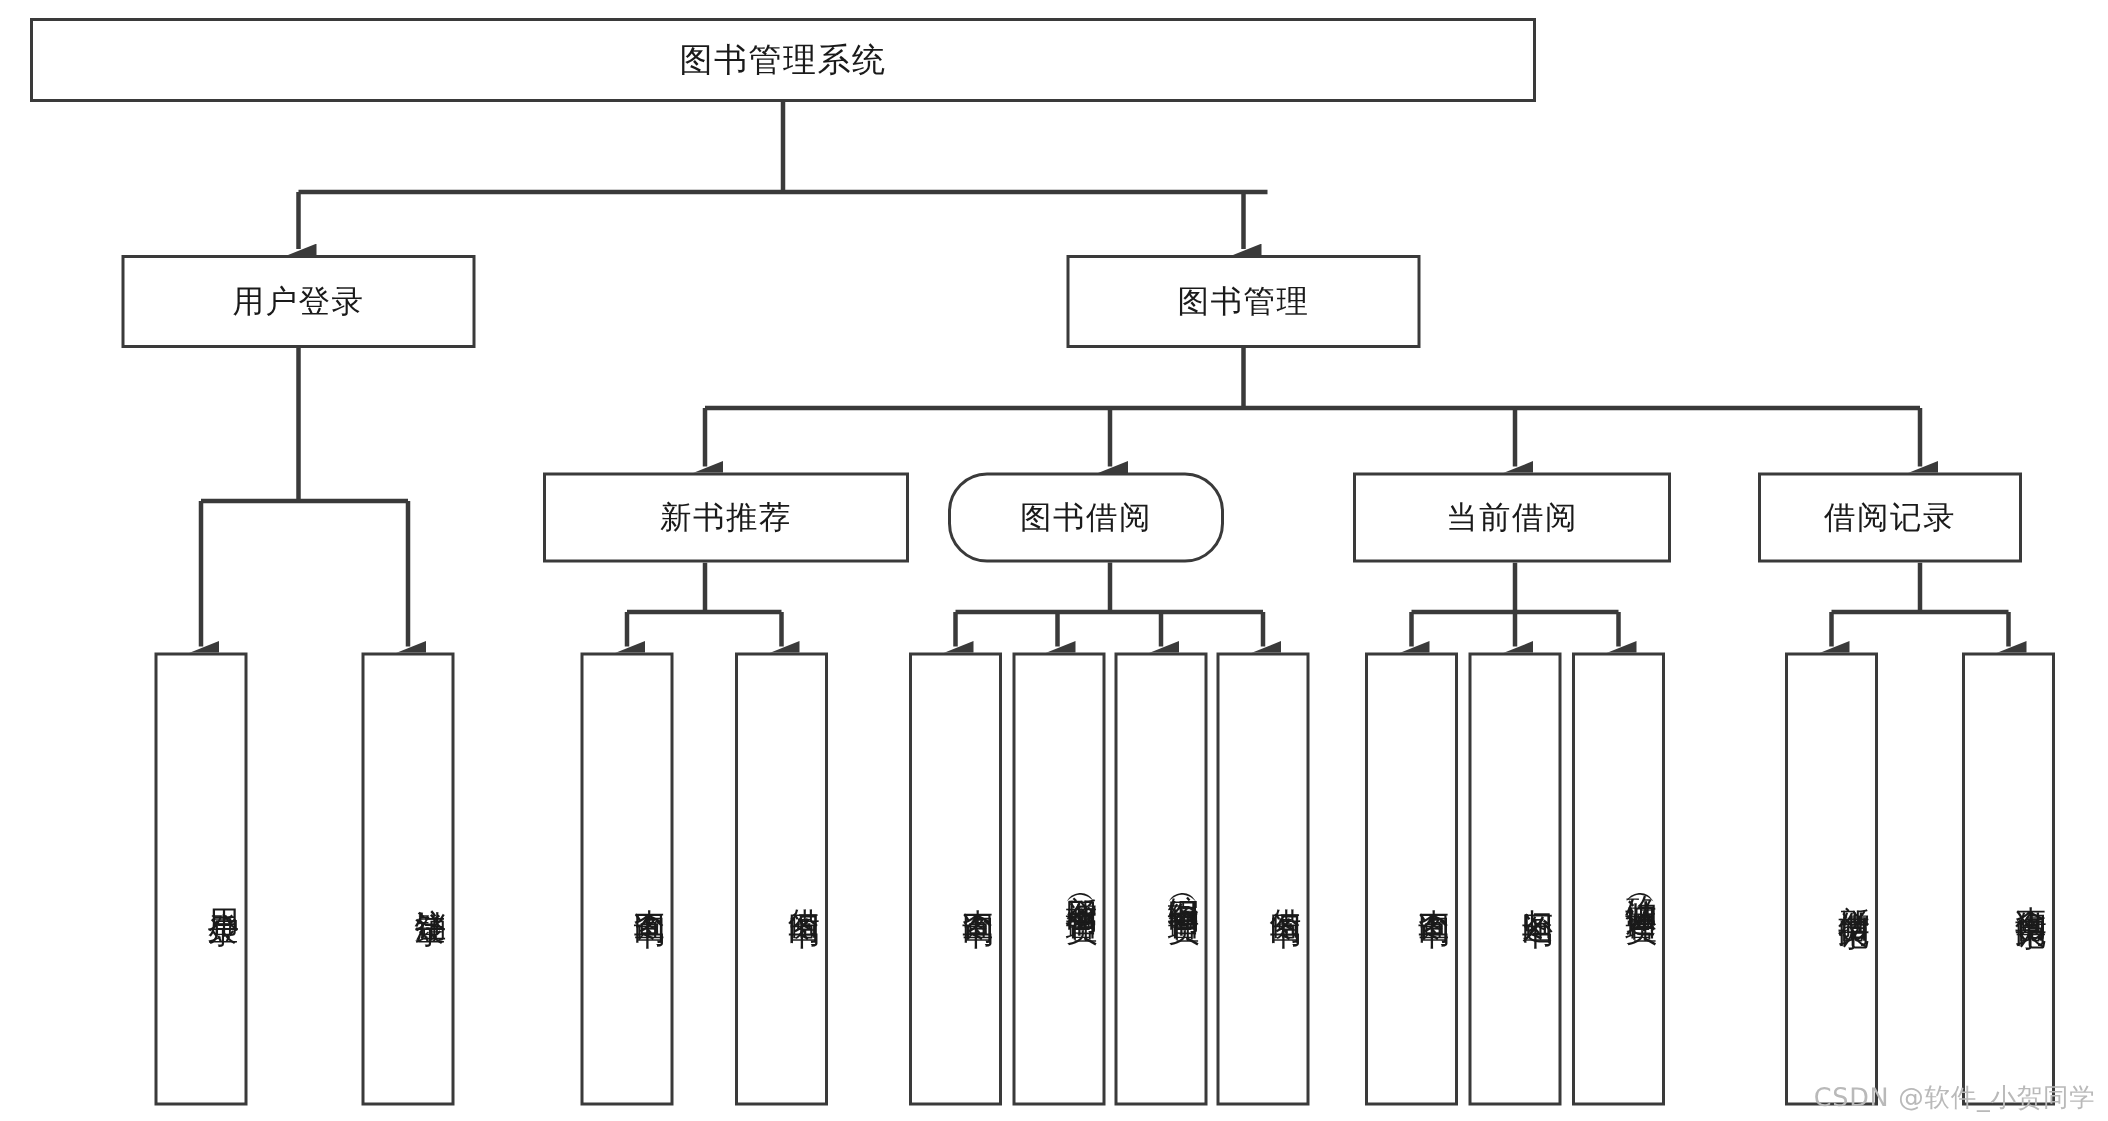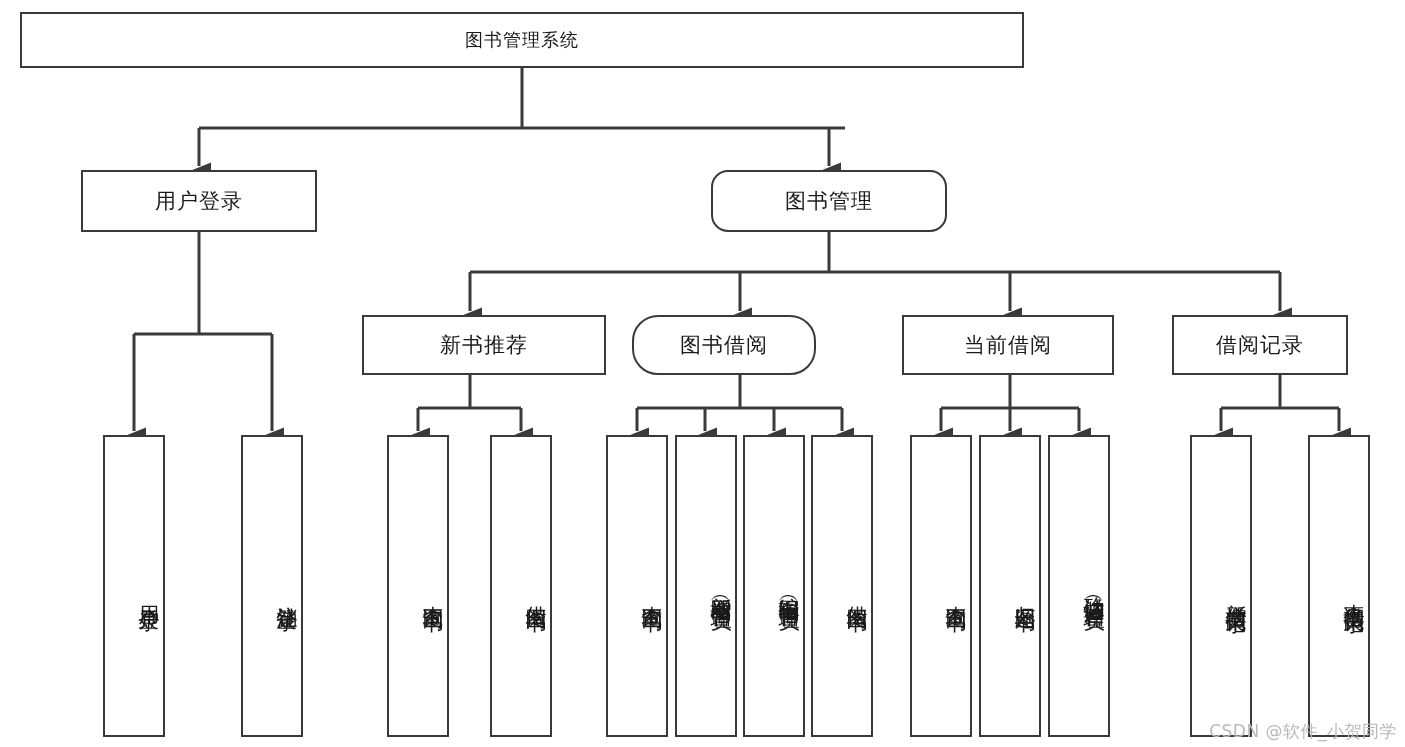--- a/index.html
+++ b/index.html
@@ -4,21 +4,21 @@
 <style>
   html,body{margin:0;padding:0;background:#ffffff;}
   body{width:1405px;height:747px;position:relative;overflow:hidden;
        font-family:"DejaVu Sans","Liberation Sans",sans-serif;}
   #canvas{position:absolute;left:0;top:0;width:1405px;height:747px;}
   #canvas svg{position:absolute;left:0;top:0;}
   .node{position:absolute;box-sizing:border-box;background:#ffffff;
         border:2px solid #3a3a3a;display:flex;align-items:center;
         justify-content:center;color:#1a1a1a;}
   .node.h{font-size:21px;letter-spacing:1px;white-space:nowrap;}
-  .node.root{font-size:18px;}
+  .node.root{font-size:22px;}
   .node.v{writing-mode:vertical-rl;text-orientation:upright;
           font-size:21px;line-height:1.34;letter-spacing:2px;
           align-items:flex-start;justify-content:center;padding-top:14px;}
   .node.v.tall{padding-top:6px;}
   .watermark{position:absolute;right:8px;bottom:4px;font-size:17px;
              color:#b9b9b9;white-space:nowrap;letter-spacing:0.5px;}
 </style>
 </head>
 <body>
 
@@ -70,21 +70,21 @@
       <path d="M1280,375 L1280,408"></path>
       <path d="M1221,408 L1339,408"></path>
       <path d="M1221,408 L1221,431" marker-end="url(#arw)"></path>
       <path d="M1339,408 L1339,431" marker-end="url(#arw)"></path>
     </g>
   </svg>
 
   <div class="node h root" style="left:20px;top:12px;width:1004px;height:56px;">图书管理系统</div>
 
   <div class="node h" style="left:81px;top:170px;width:236px;height:62px;">用户登录</div>
-  <div class="node h" style="left:711px;top:170px;width:236px;height:62px;border-radius:17px;">图书管理</div>
+  <div class="node h" style="left:711px;top:170px;width:236px;height:62px;">图书管理</div>
 
   <div class="node h" style="left:362px;top:315px;width:244px;height:60px;">新书推荐</div>
   <div class="node h" style="left:632px;top:315px;width:184px;height:60px;border-radius:26px;">图书借阅</div>
   <div class="node h" style="left:902px;top:315px;width:212px;height:60px;">当前借阅</div>
   <div class="node h" style="left:1172px;top:315px;width:176px;height:60px;">借阅记录</div>
 
   <div class="node v" style="left:103px;top:435px;width:62px;height:302px;">用户登录</div>
   <div class="node v" style="left:241px;top:435px;width:62px;height:302px;">注销登录</div>
 
   <div class="node v" style="left:387px;top:435px;width:62px;height:302px;">查询图书</div>

